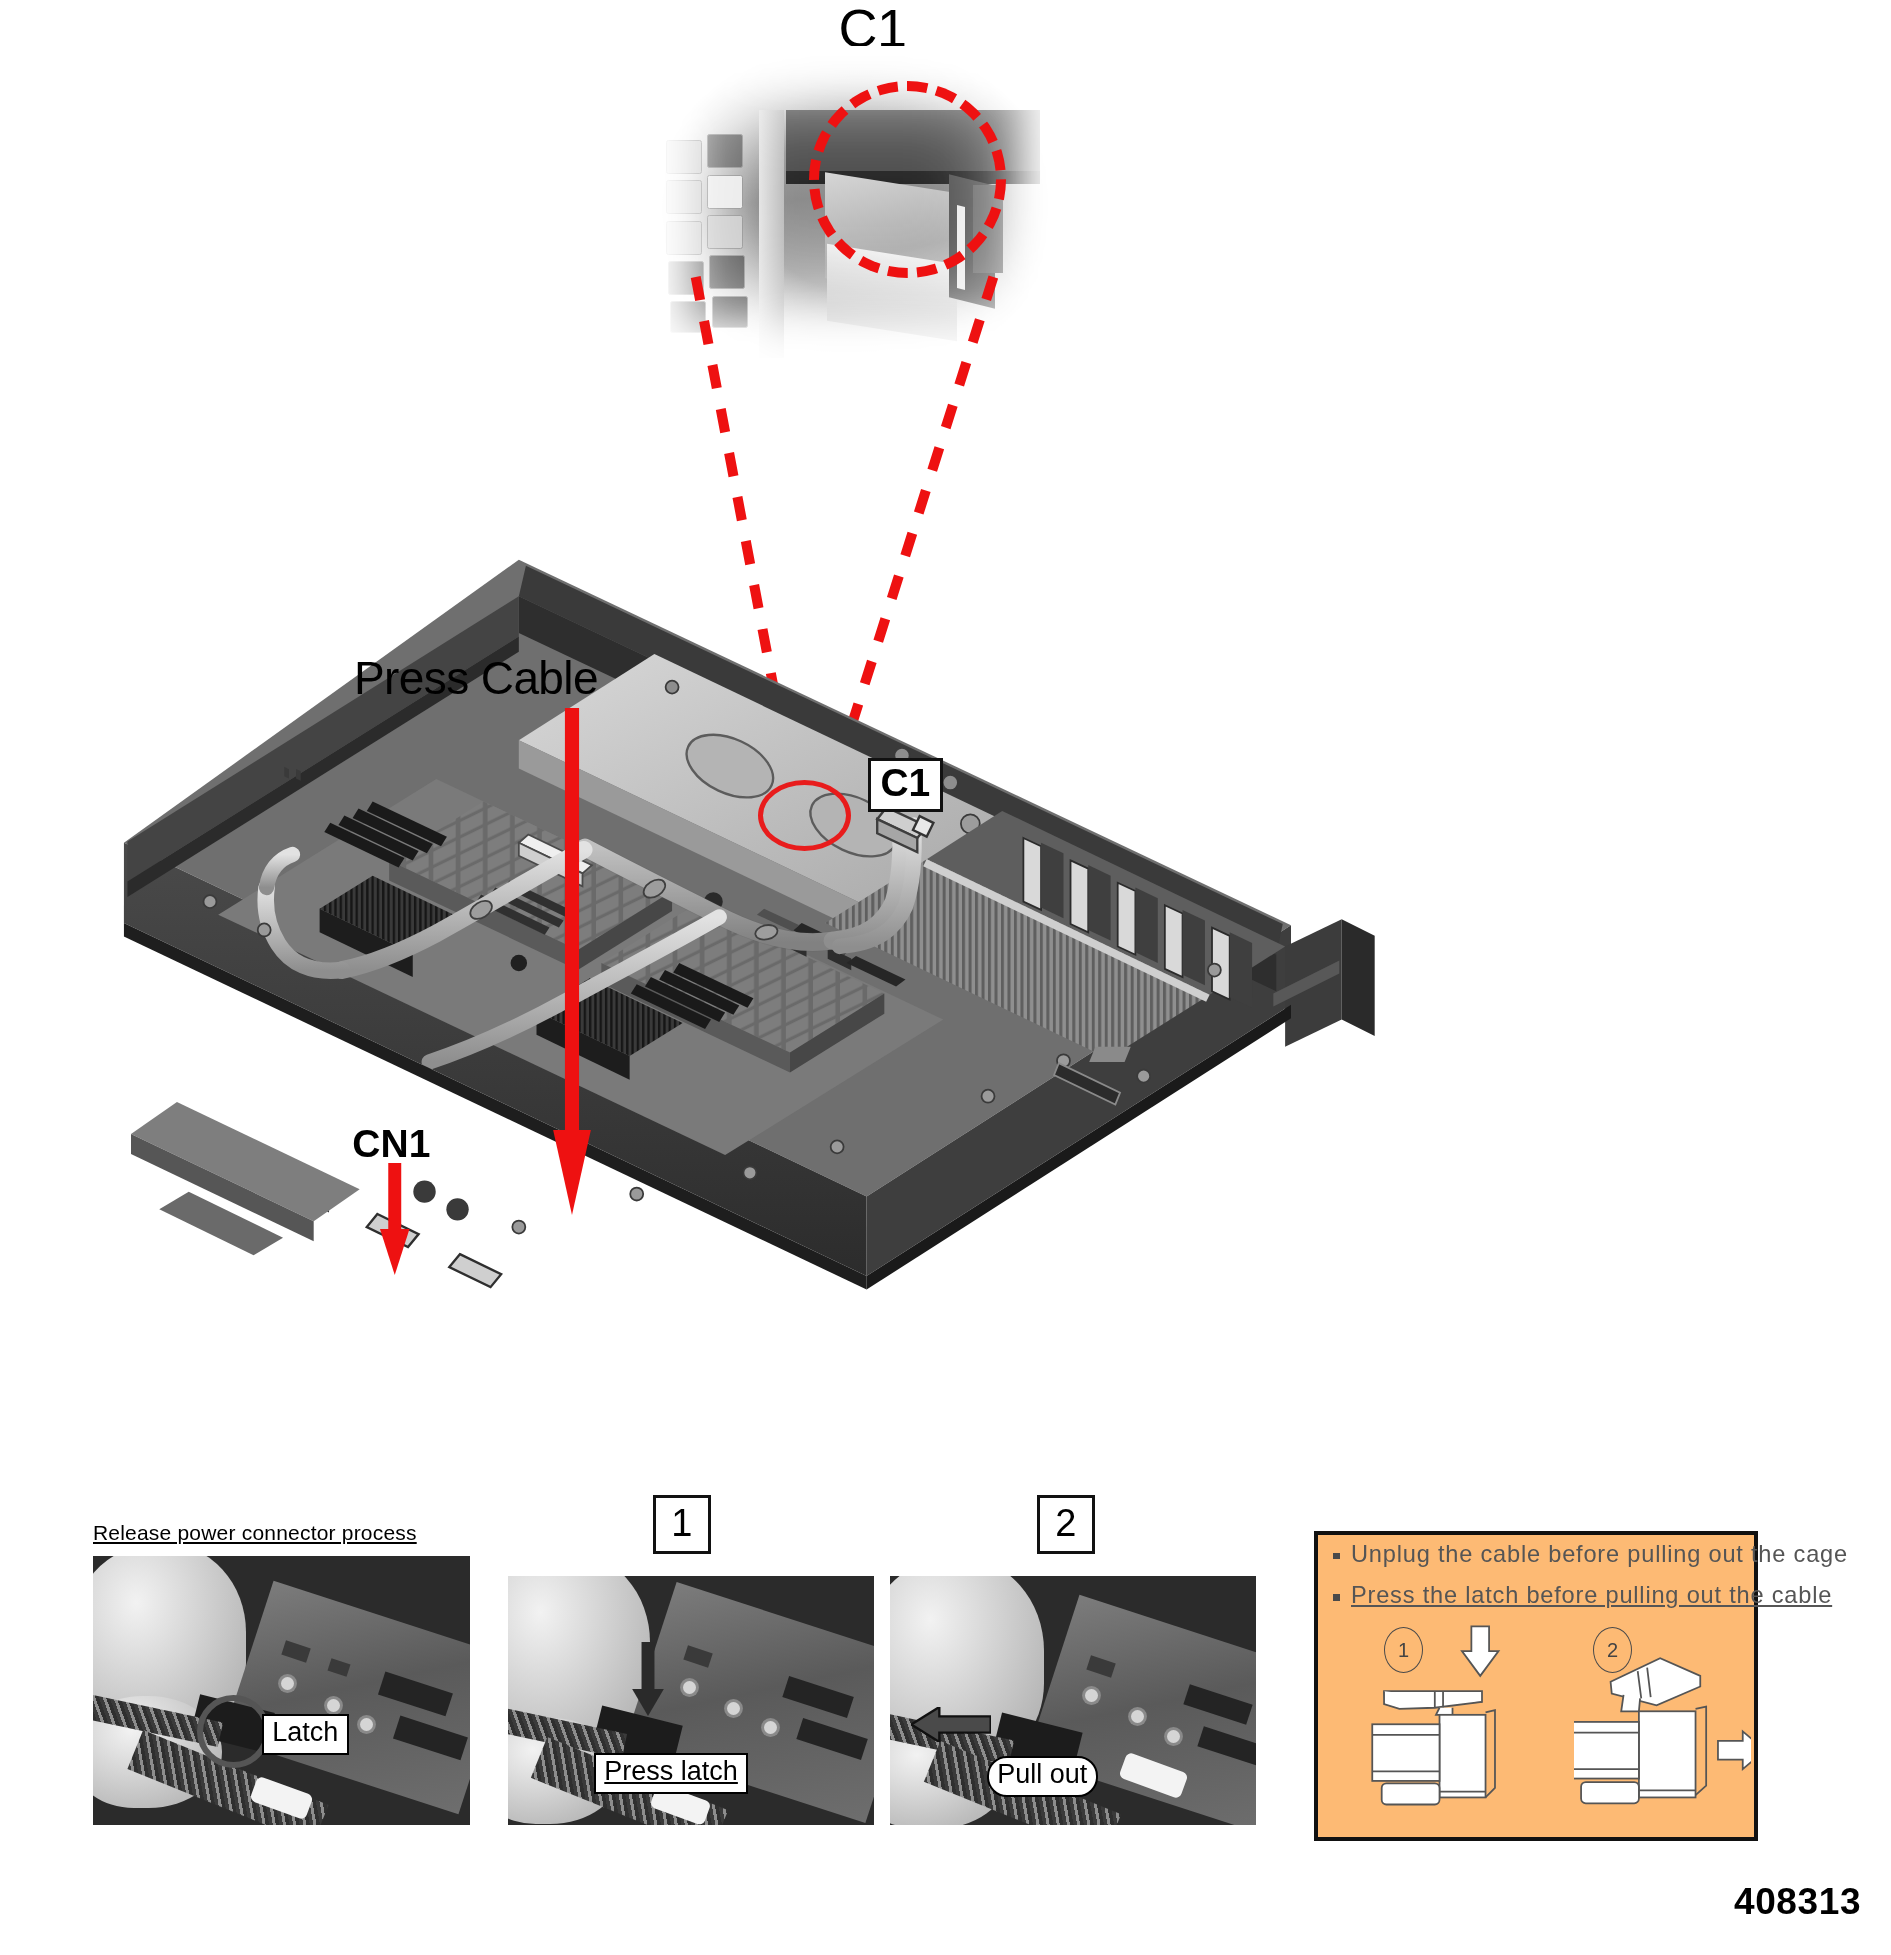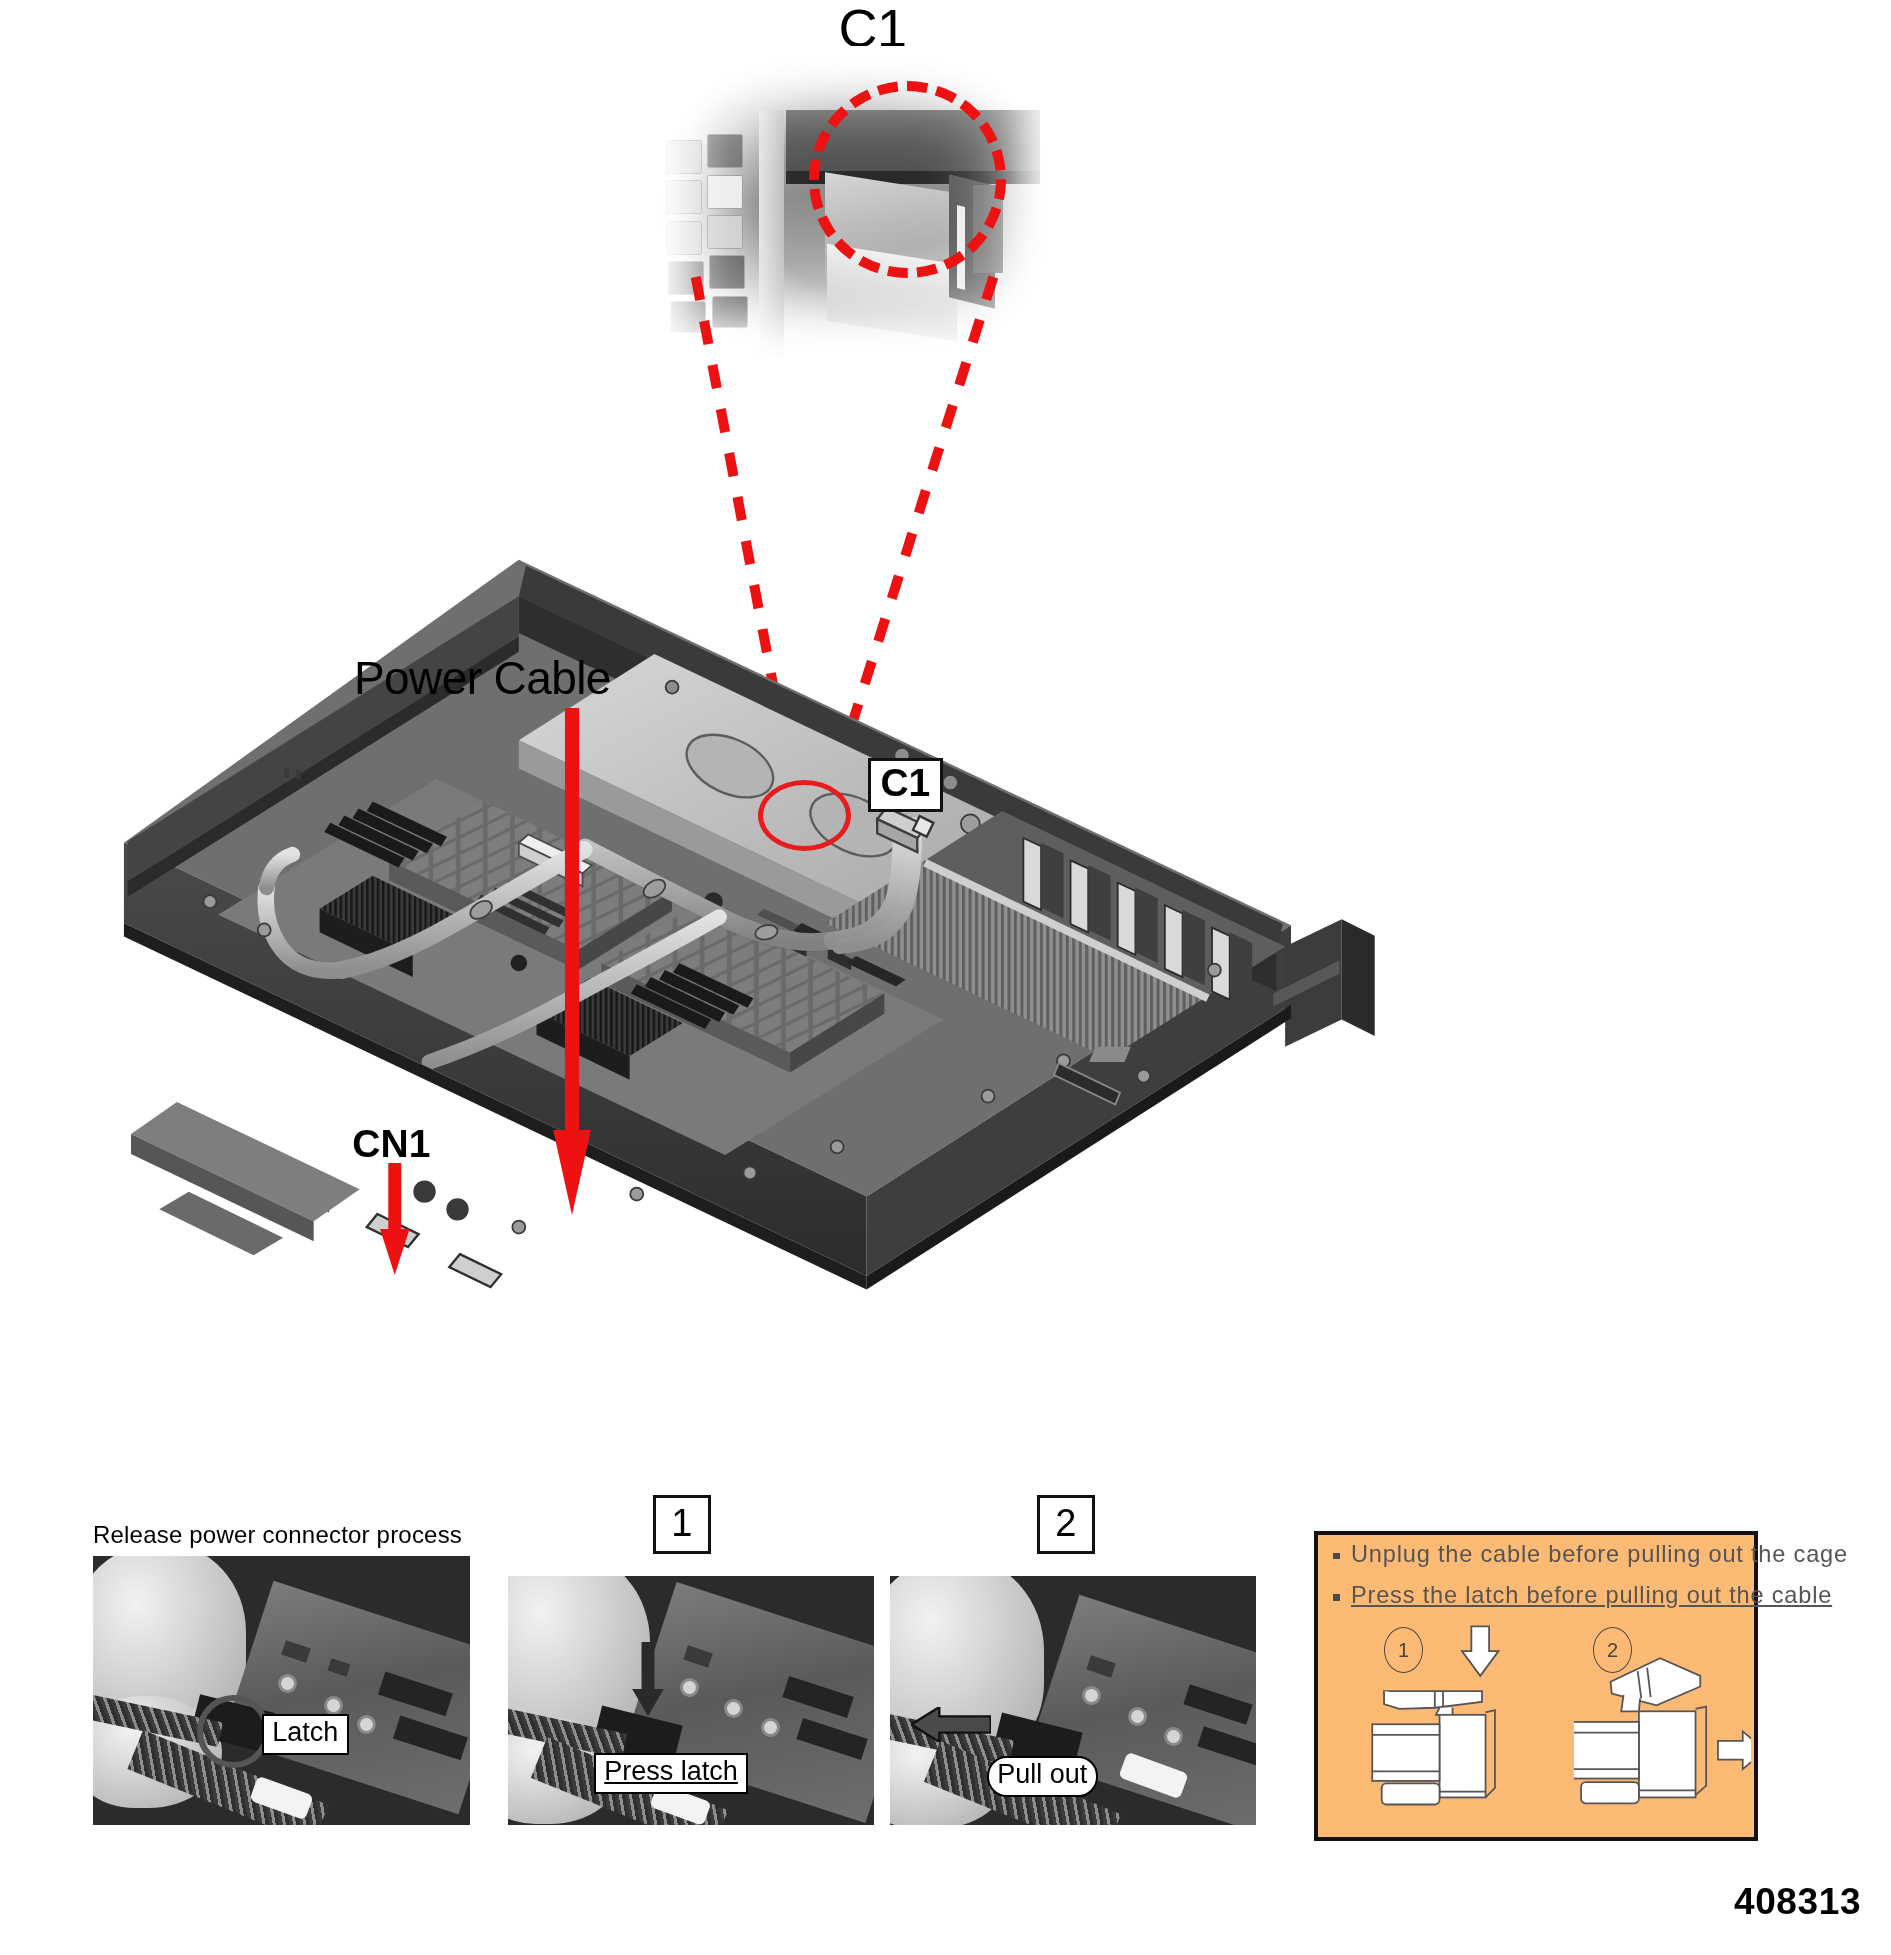--- a/index.html
+++ b/index.html
@@ -42,21 +42,21 @@
      border:3.5px solid #111;font-size:39px;font-weight:700;line-height:1.02;letter-spacing:0px;}
   #c1-ellipse{left:758px;top:780px;width:83px;height:61px;
      border:5.9px solid #e81c1c;border-radius:50%;}
 
   
   #cn1-box{left:344px;top:1123px;padding:1.2px 8.3px 4.7px 8.3px;background:#fff;
      font-size:39px;font-weight:700;line-height:1.04;}
   #cn1-arrow{left:380px;top:1163px;width:29.5px;height:112px;}
 
   
-  #release-title{left:93px;top:1521px;font-size:24px;letter-spacing:0.2px;}
+  #release-title{left:93px;top:1521px;font-size:21px;letter-spacing:0.2px;text-decoration:underline;}
   .photo{position:absolute;filter:grayscale(1);}
   #photo-latch{left:93px;top:1556px;width:377px;height:269px;}
   #photo-press{left:508px;top:1576px;width:366px;height:249px;}
   #photo-pull{left:890px;top:1576px;width:366px;height:249px;}
 
   .photo-bg{position:absolute;inset:0;overflow:hidden;background:#2b2b2b;}
   .pcb{position:absolute;background:linear-gradient(150deg,#7c7c7c,#5a5a5a 45%,#6e6e6e);}
   .hand{position:absolute;background:radial-gradient(ellipse at 38% 30%,#f2f2f2,#c9c9c9 55%,#a8a8a8);}
   .sleeve{position:absolute;background:repeating-linear-gradient(58deg,#3a3a3a 0 3.5px,#8d8d8d 3.5px 6.5px,#2f2f2f 6.5px 10px);}
   .connector{position:absolute;background:#1c1c1c;}
@@ -312,21 +312,21 @@
     <circle cx="700" cy="1152" r="11"></circle>
       <circle cx="1880" cy="716" r="11"></circle>
   </g>
 
   <polygon points="1616,874 1720,924 1712,944 1608,894" fill="#2b2b2b" stroke="#8a8a8a" stroke-width="3"></polygon>
 
   <polygon points="30,636 1290,1235 1290,1258 30,659" fill="#1e1e1e"></polygon>
   <polygon points="1290,1235 2010,775 2010,798 1290,1258" fill="#1a1a1a"></polygon>
 </svg>
 
-<div class="abs" id="power-cable-label">Power Cable</div>
+<div class="abs" id="power-cable-label">Press Cable</div>
 <svg class="abs" id="power-cable-arrow" viewBox="0 0 64 860">
   <rect x="20" y="0" width="24" height="742" fill="#ee1111"></rect>
   <polygon points="0,716 64,716 32,860" fill="#ee1111"></polygon>
 </svg>
 
 <div class="abs" id="c1-ellipse"></div>
 <div class="abs" id="c1-box">C1</div>
 
 <div class="abs" id="cn1-box">CN1</div>
 <svg class="abs" id="cn1-arrow" viewBox="0 0 50 190">

